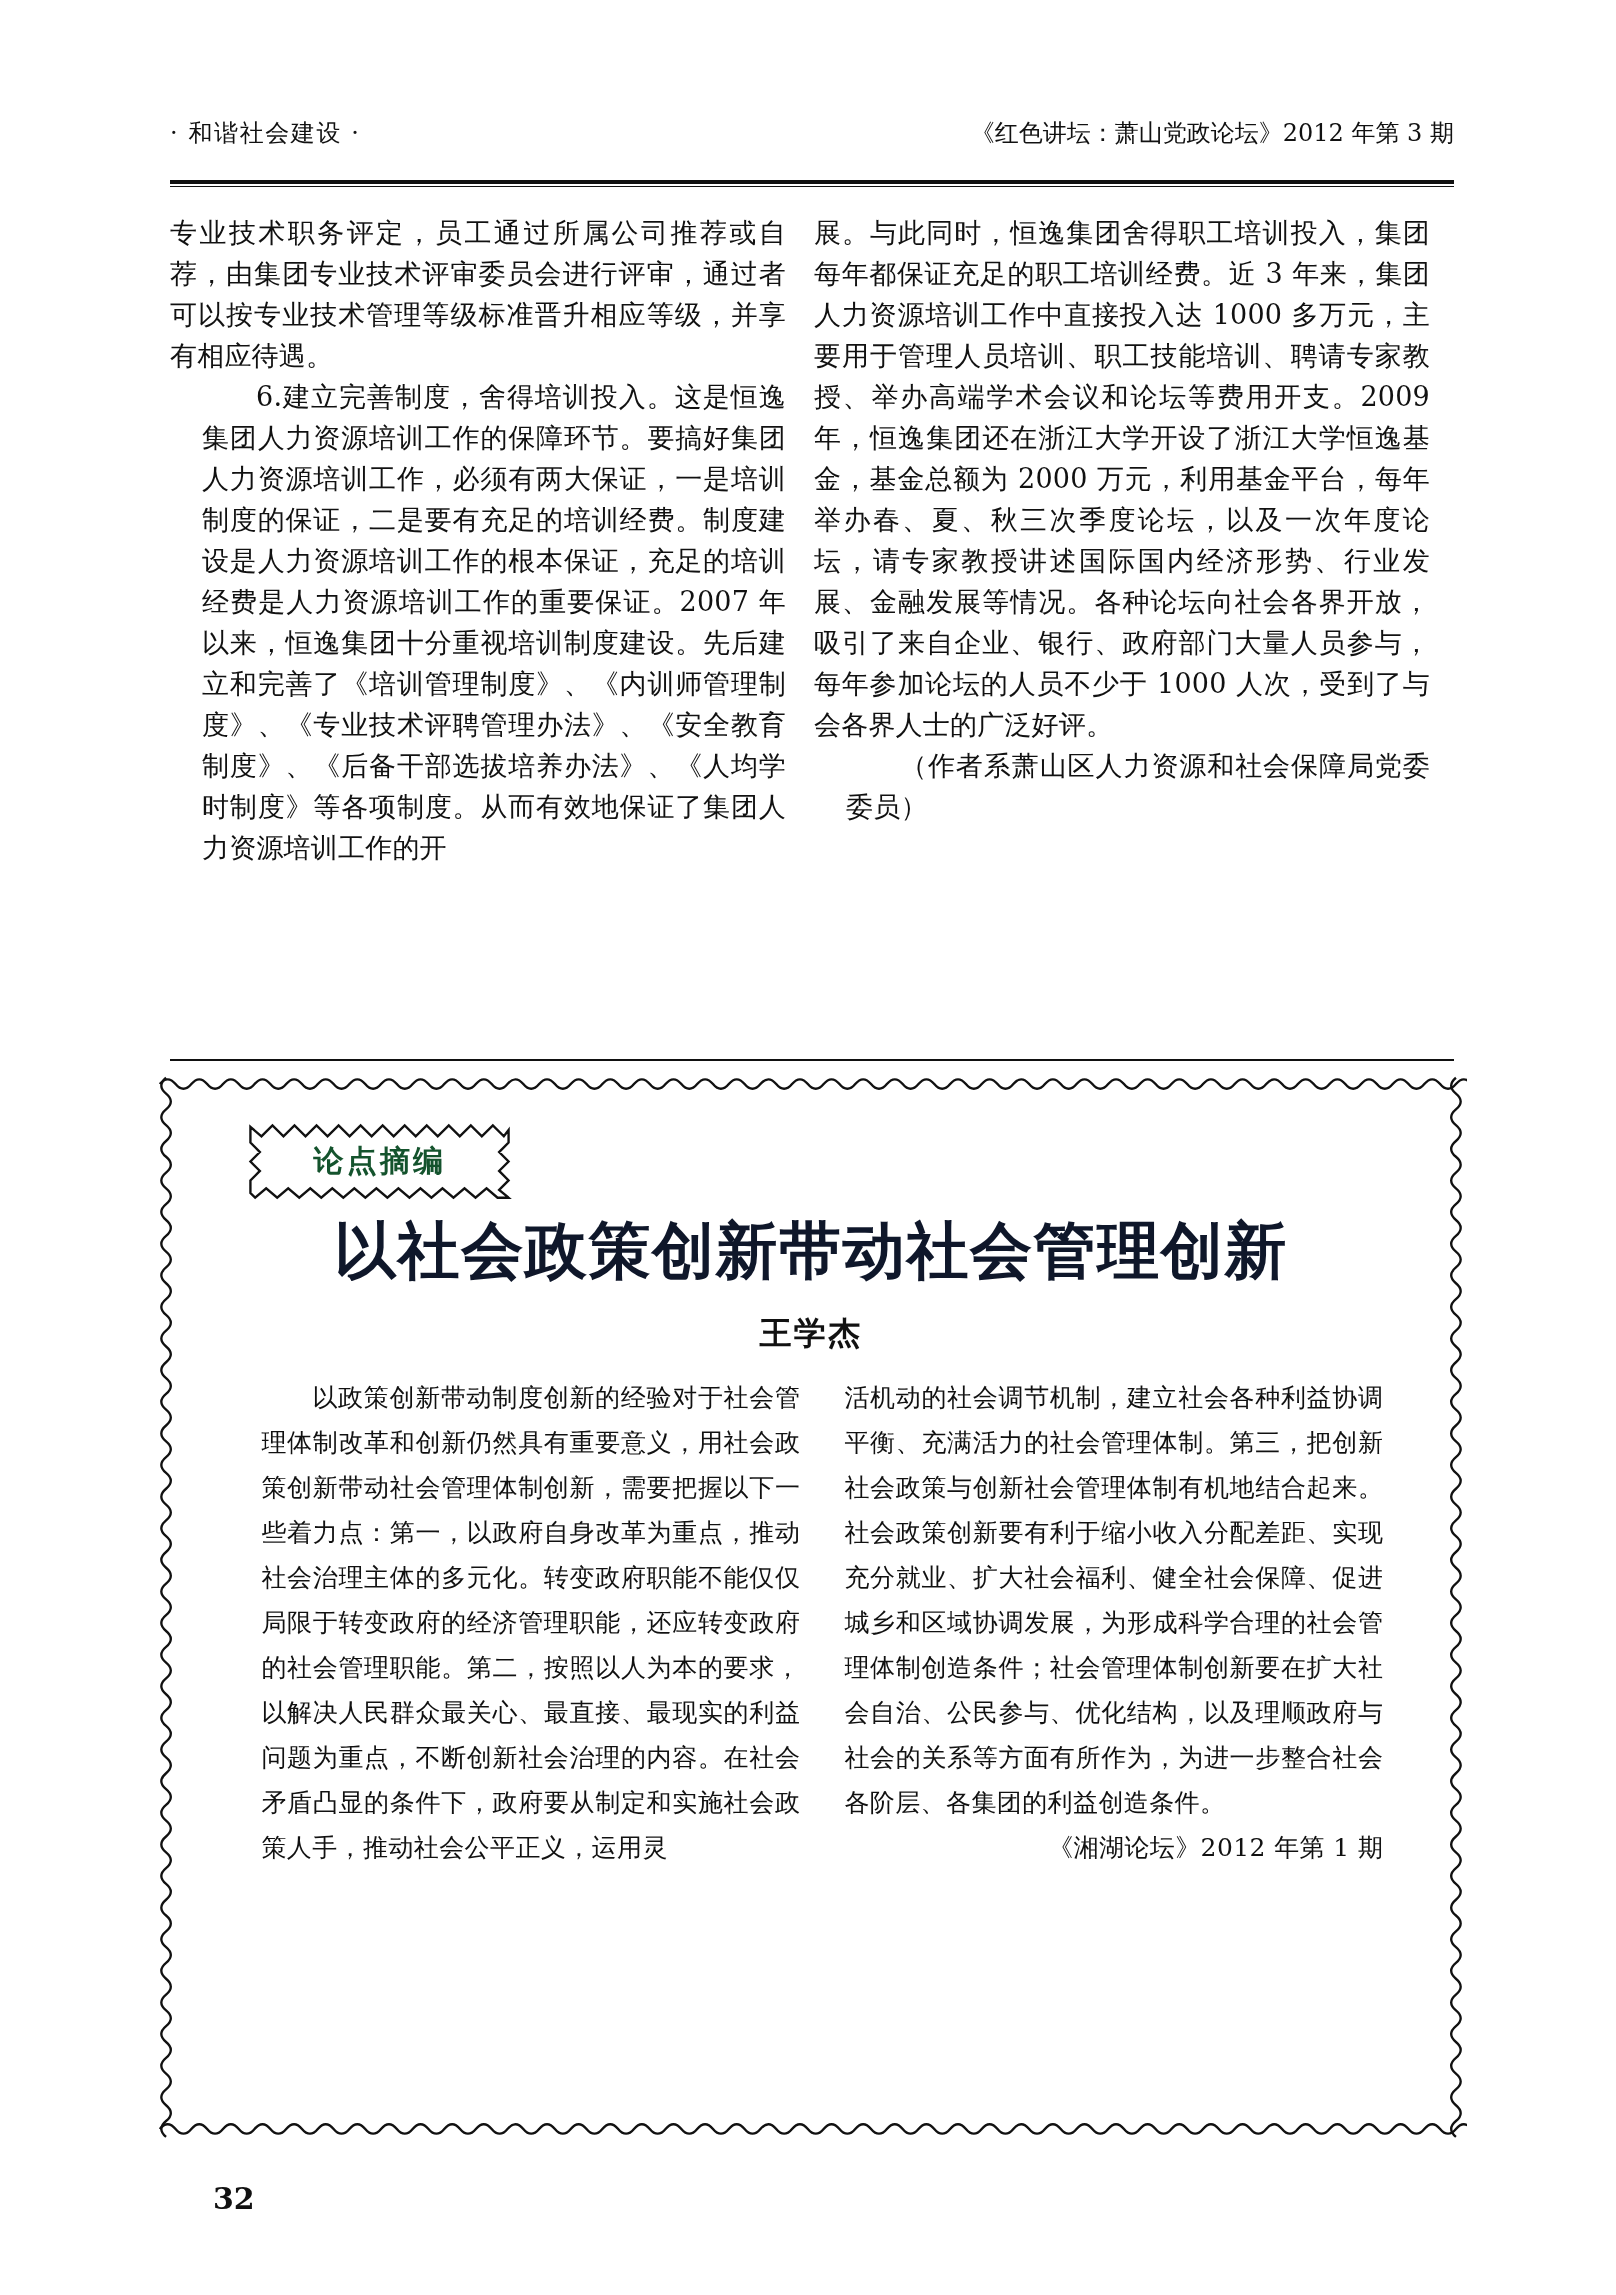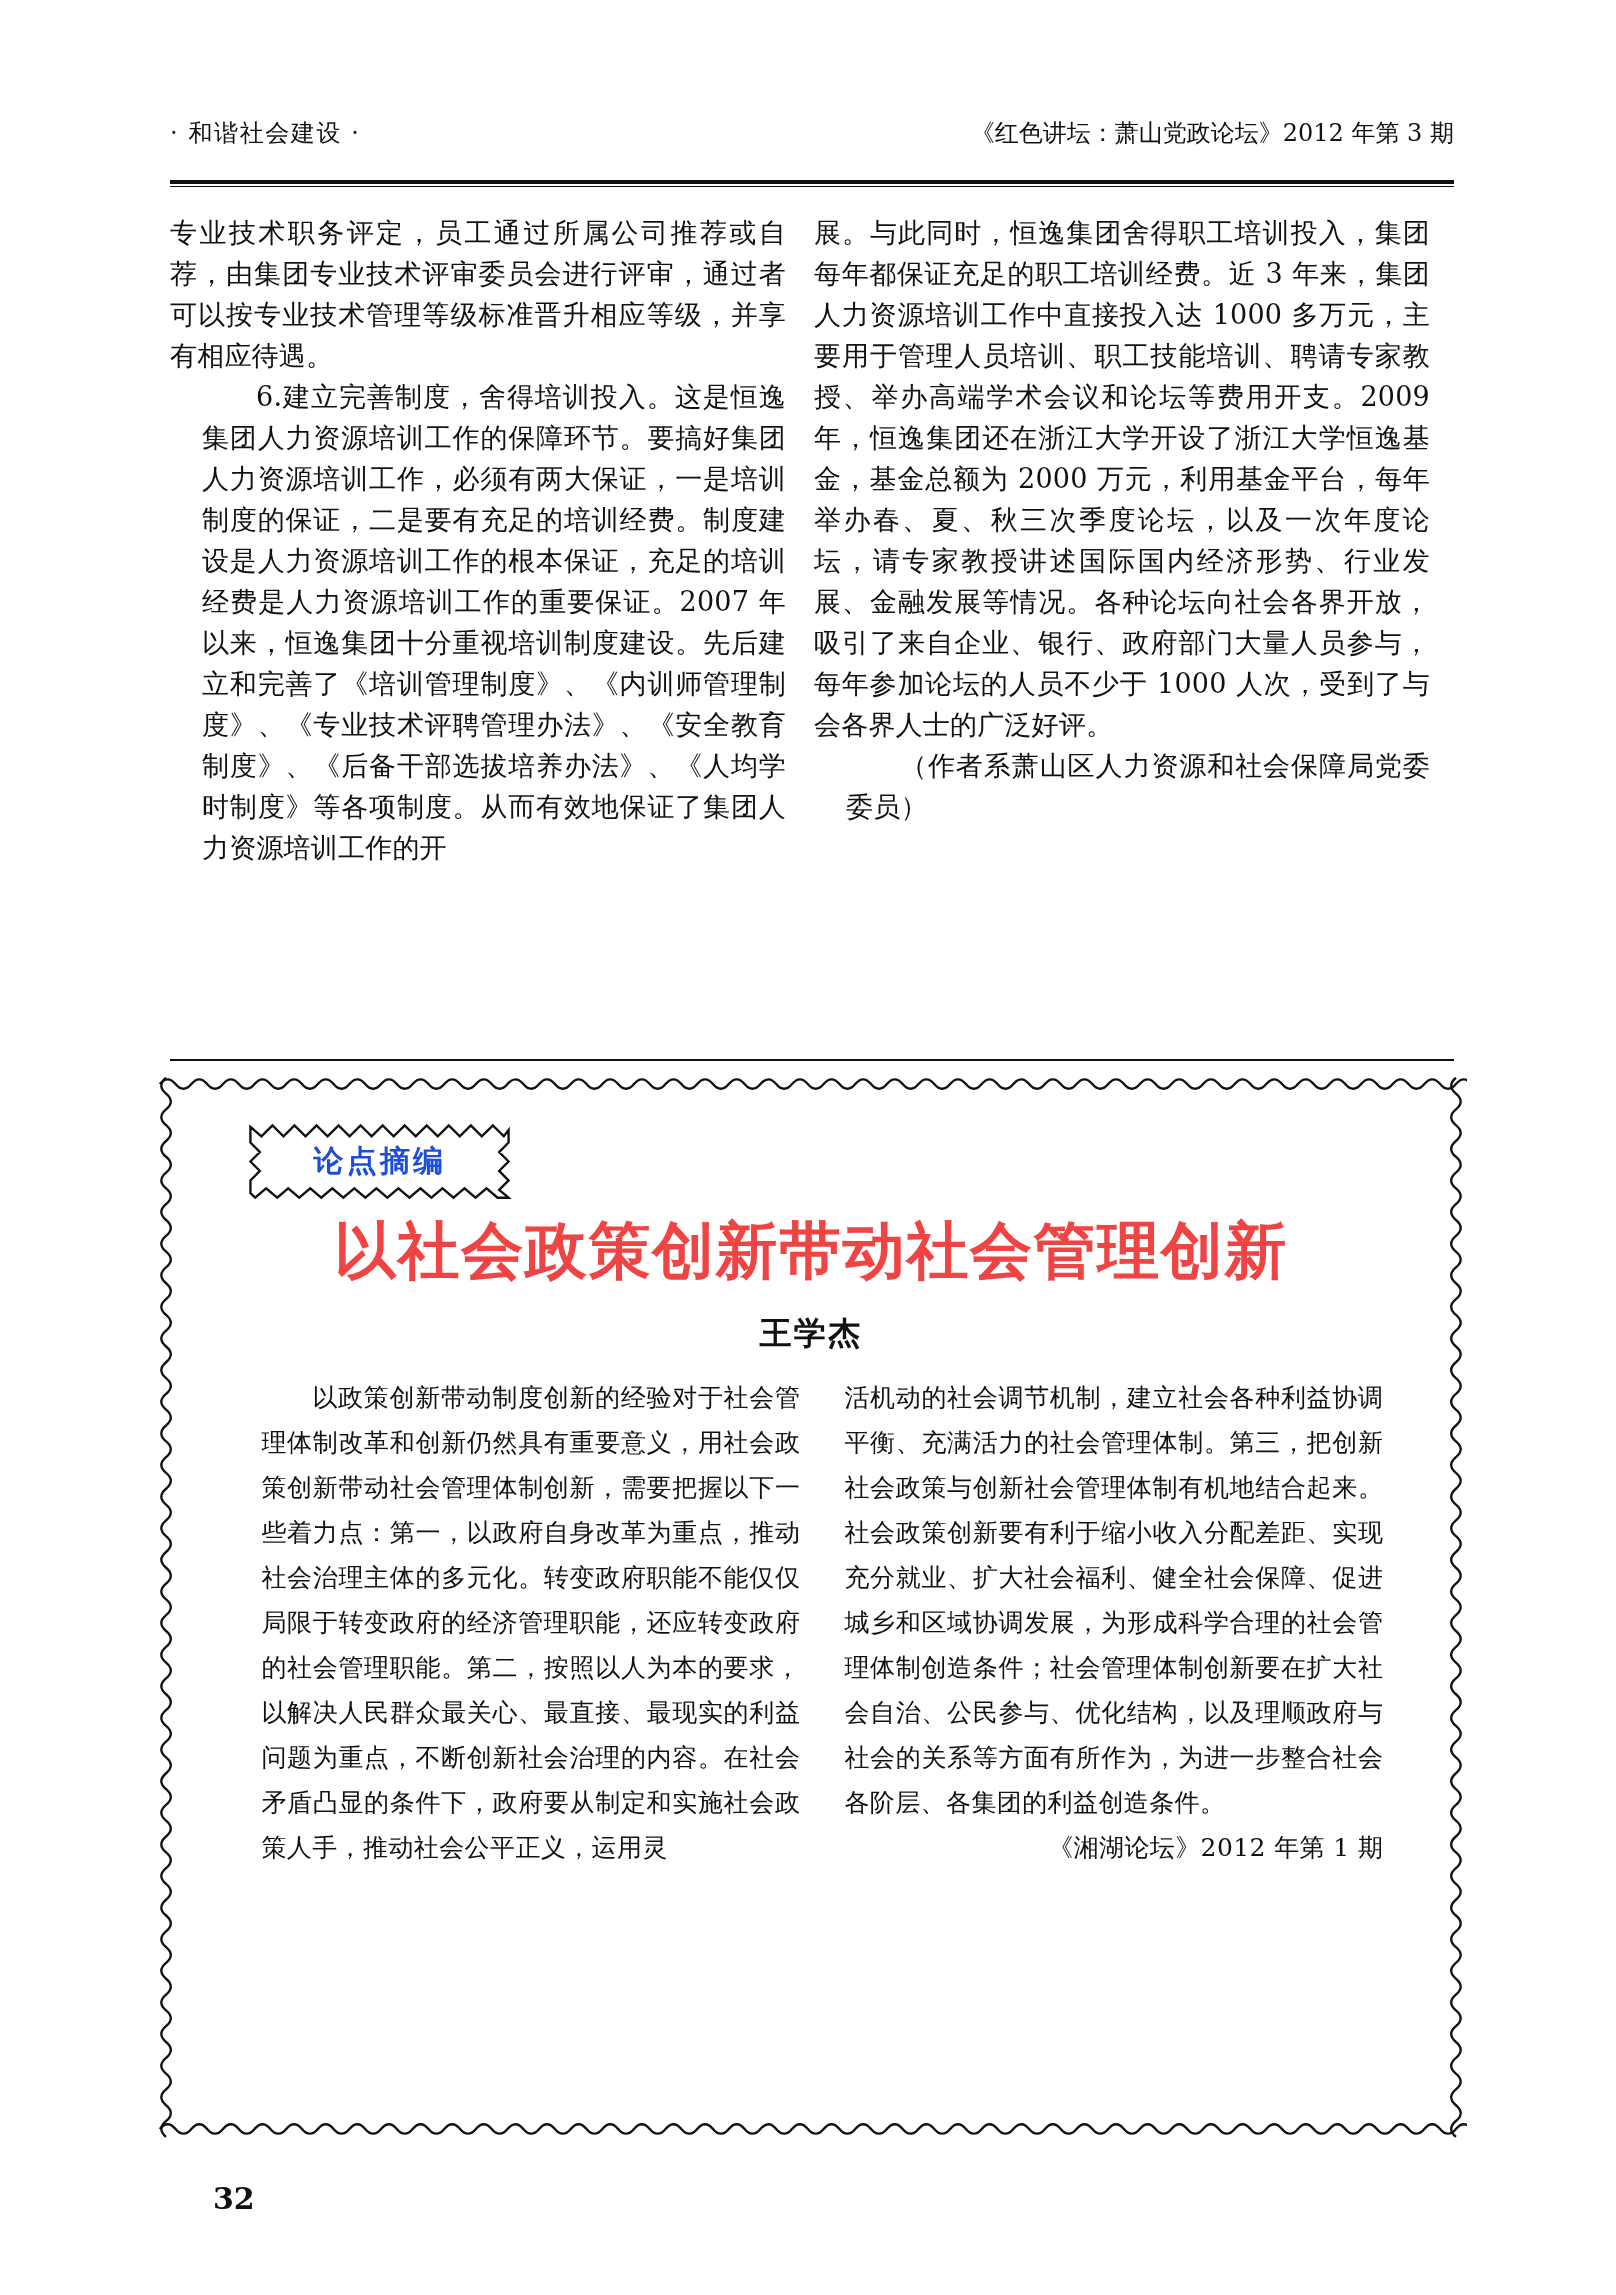--- a/index.html
+++ b/index.html
@@ -126,34 +126,34 @@
     left: 0; top: 0;
     width: 269px;
     height: 85px;
     display: flex;
     align-items: center;
     justify-content: center;
     font-family: "DejaVu Serif", serif;
     font-weight: bold;
     font-size: 30px;
     letter-spacing: 3.2px;
-    color: #1d4ed8;
+    color: #14532d;
   }
 
   .excerpt-title {
     position: absolute;
     left: 0;
     top: 112px;
     width: 100%;
     text-align: center;
     font-family: "DejaVu Serif", serif;
     font-weight: bold;
     font-size: 62px;
     letter-spacing: 1.6px;
-    color: #ef4444;
+    color: #0f172a;
   }
   .excerpt-author {
     position: absolute;
     left: 0;
     top: 215px;
     width: 100%;
     text-align: center;
     font-family: "DejaVu Serif", serif;
     font-weight: bold;
     font-size: 32px;

